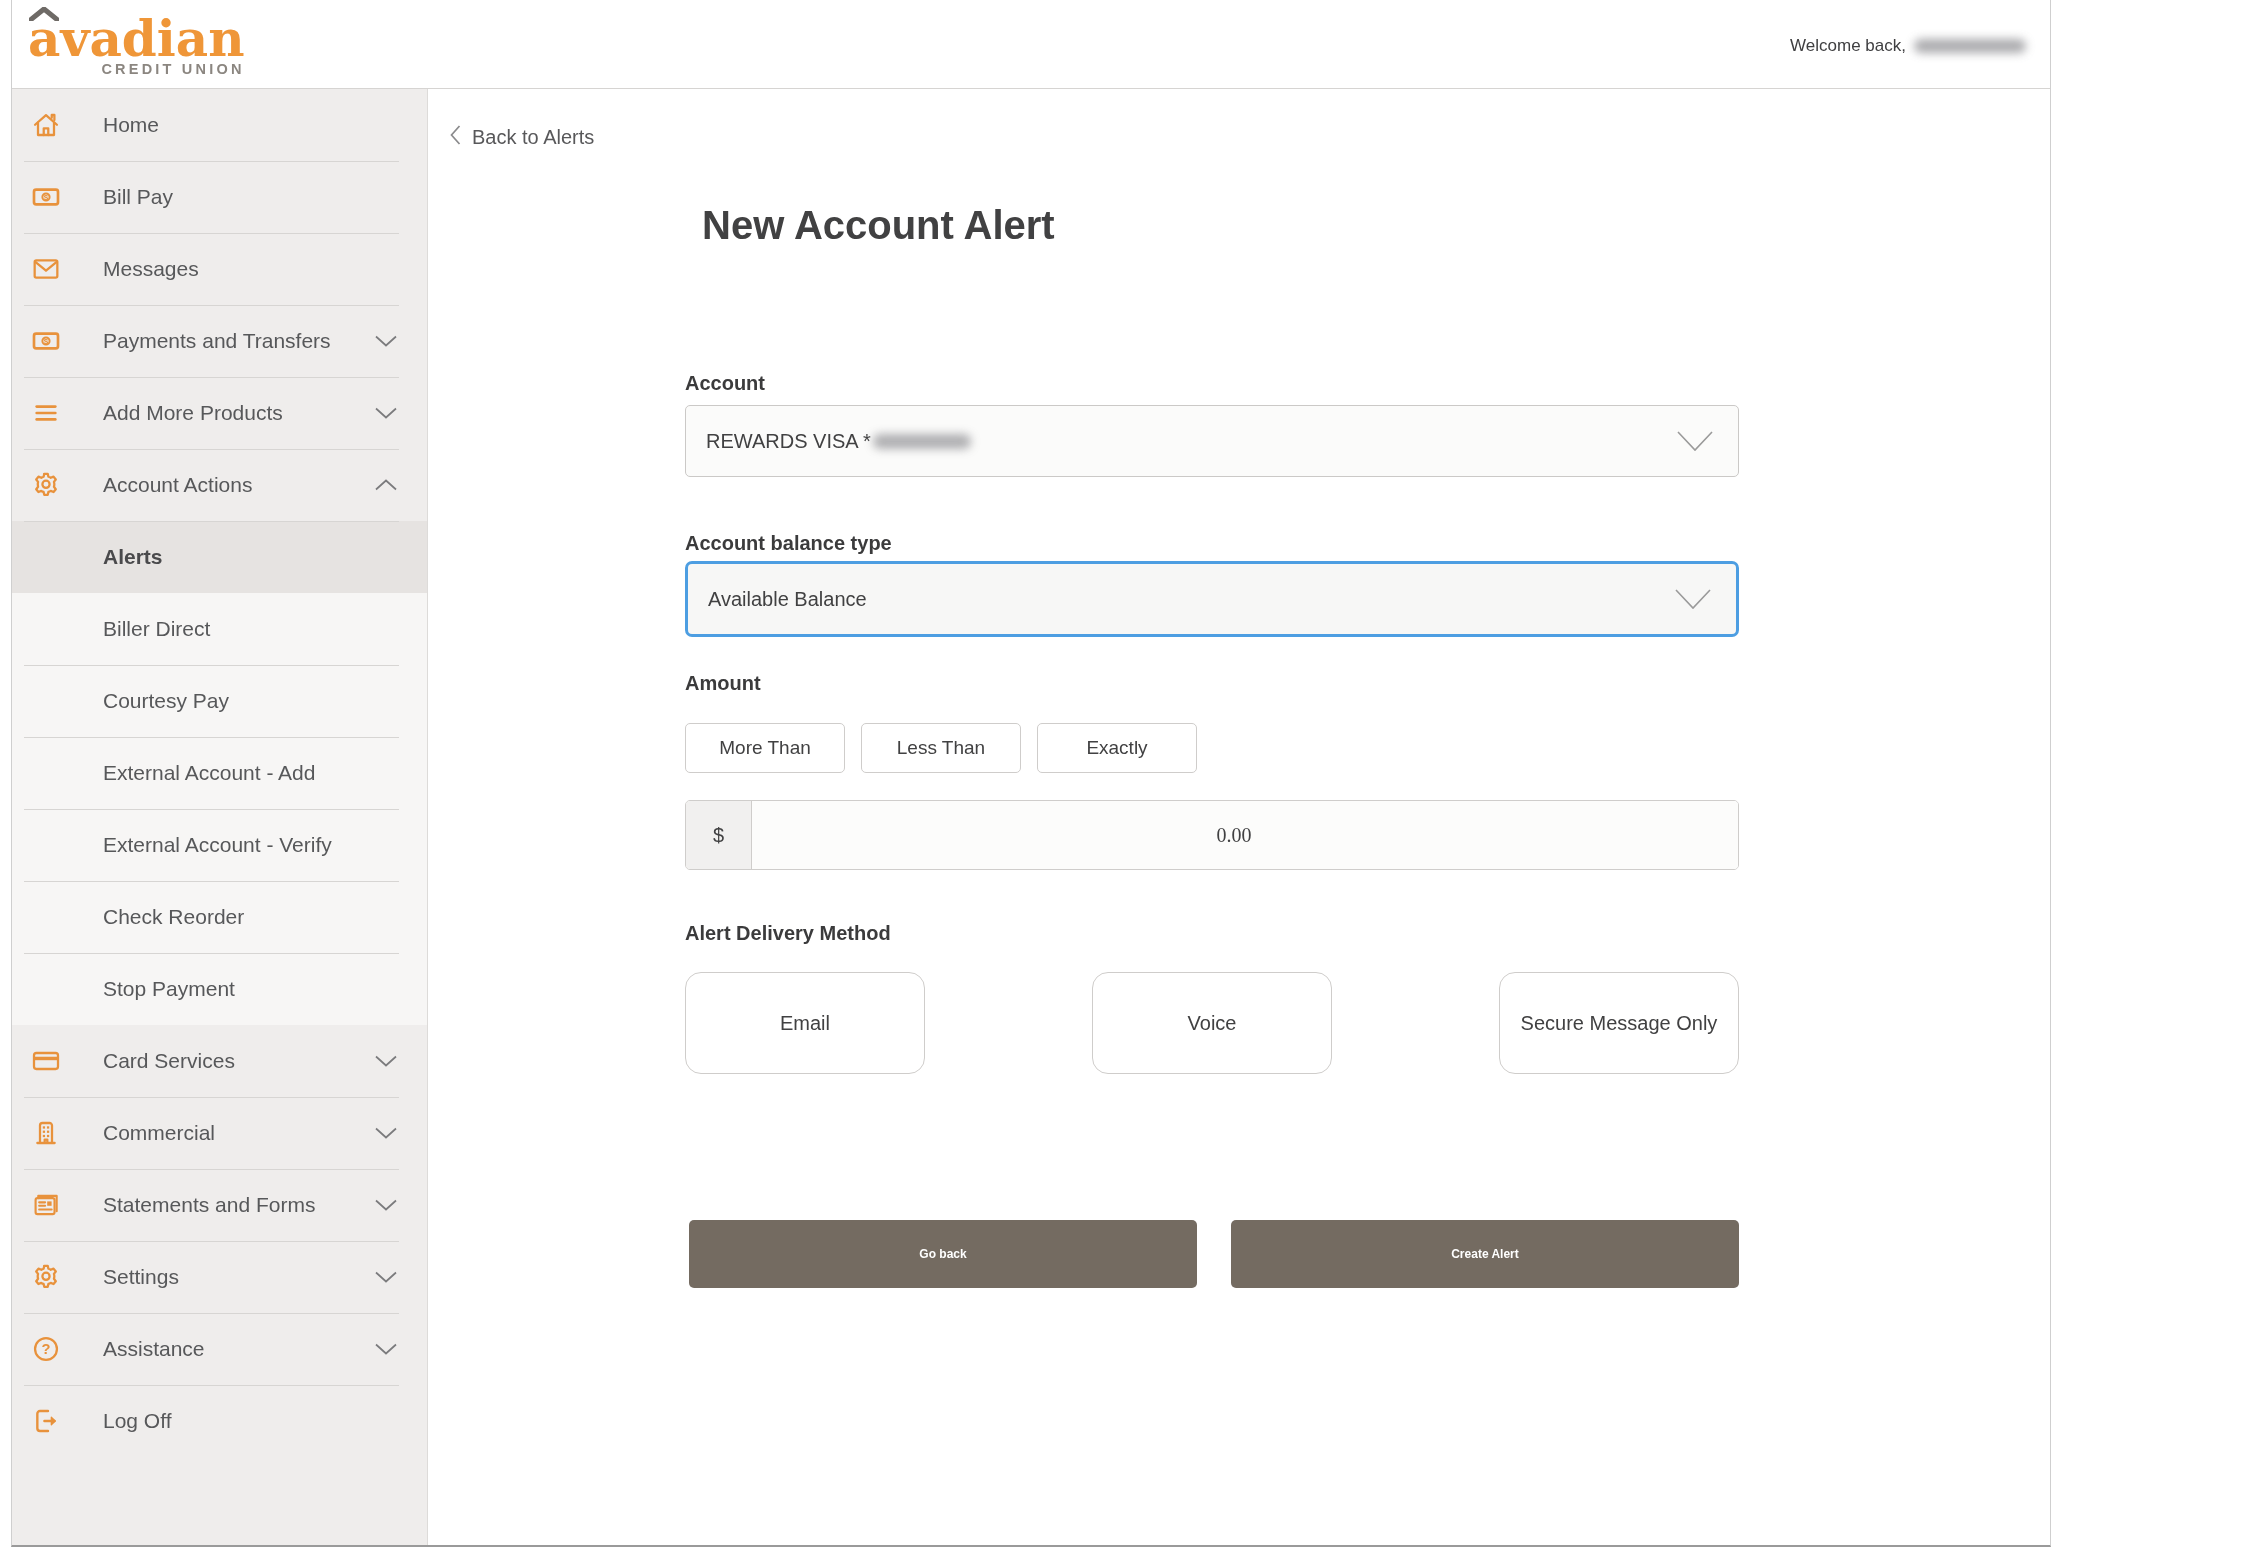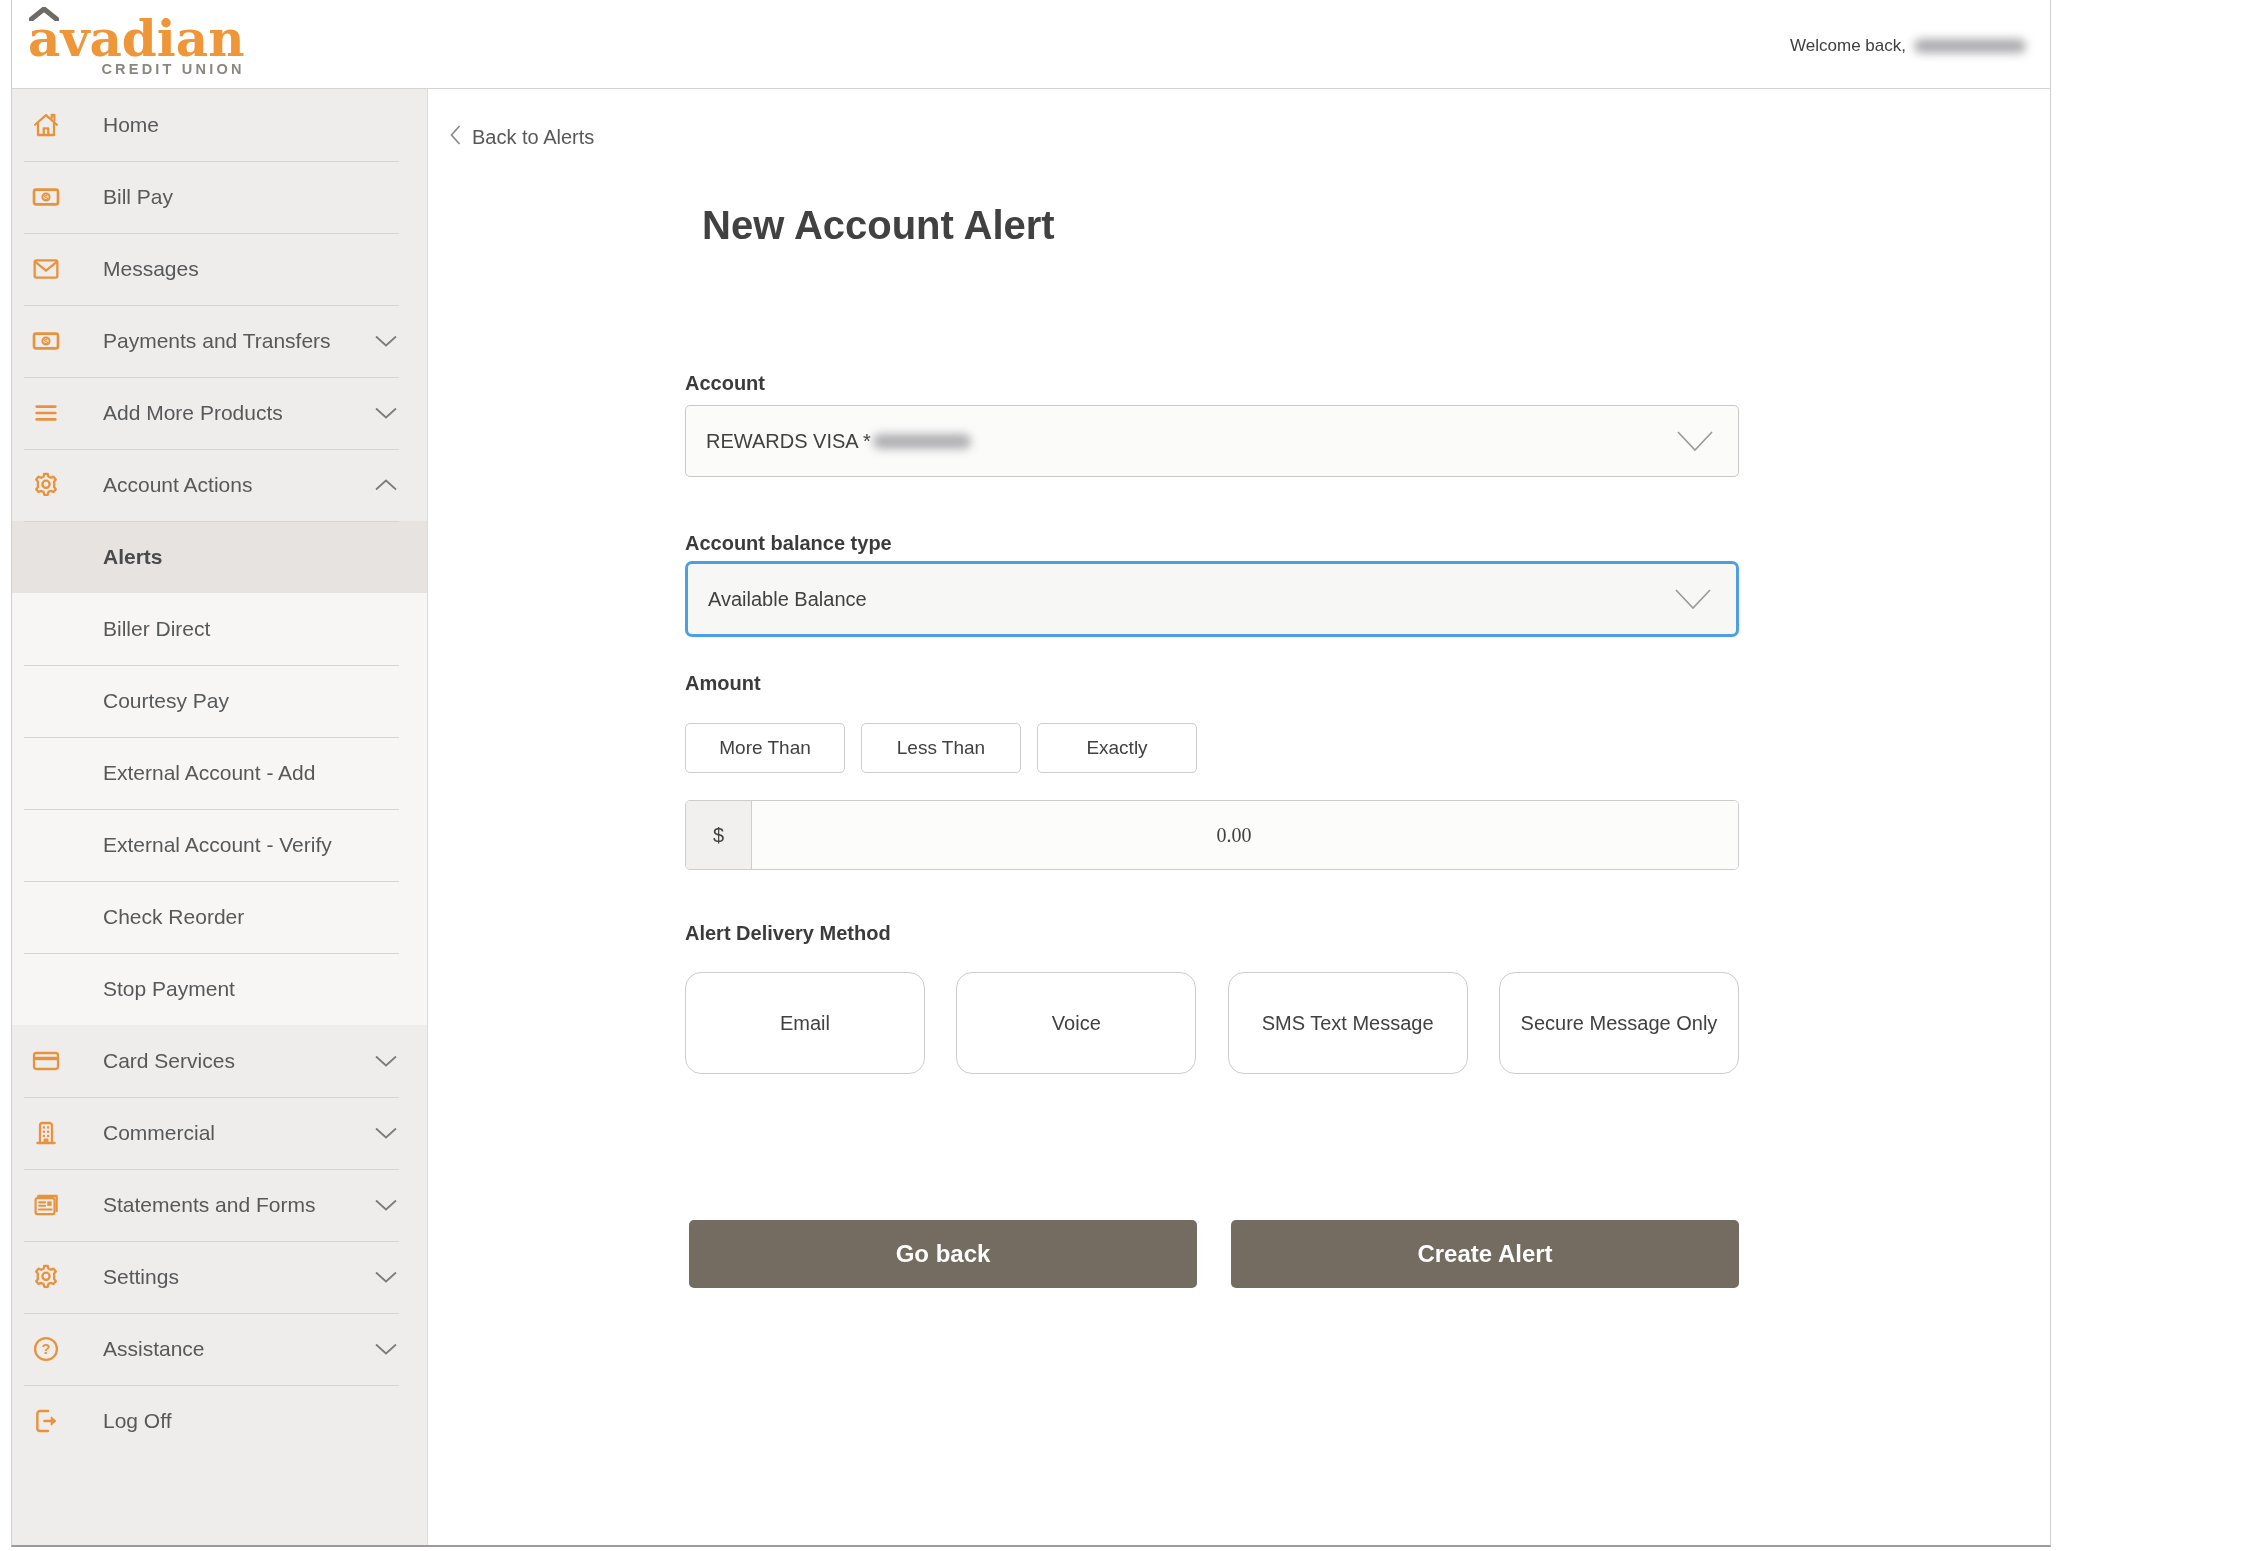--- a/index.html
+++ b/index.html
@@ -59,21 +59,21 @@
   .currency input { flex:1; border:none; outline:none; background:#fcfcfb; text-align:center;
                     padding-right:22px; font-size:20px; color:#414142; font-family:Liberation Serif, serif; }
 
   .dlv-row { position:absolute; left:0; width:1054px; display:flex; justify-content:space-between; }
   .dlv-btn { width:240px; height:102px; background:#fff; border:1px solid #cfcdcb; border-radius:16px;
              font-size:20px; color:#414142; font-family:inherit; display:flex; align-items:center;
              justify-content:center; cursor:pointer; white-space:nowrap; }
 
   .act-row { position:absolute; left:4px; width:1050px; display:flex; justify-content:space-between; }
   .act-btn { width:508px; height:68px; background:#746b61; border:none; border-radius:5px;
-             color:#fff; font-size:24px; font-weight:bold; font-family:inherit;
+             color:#fff; font-size:12px; font-weight:bold; font-family:inherit;
              display:flex; align-items:center; justify-content:center; cursor:pointer; }
 </style>
 </head>
 <body>
 
 <div class="app">
 
   <div class="header">
     <div class="logo">
       <span class="logo-caret">
@@ -345,21 +345,20 @@
 
       <div class="currency" style="top:711px">
         <div class="sym">$</div>
         <input type="text" value="0.00" style="">
       </div>
 
       <div class="fld-label" style="top:833px">Alert Delivery Method</div>
       <div class="dlv-row" style="top:883px">
         <button class="dlv-btn">Email</button>
         <button class="dlv-btn">Voice</button>
-        <button class="dlv-btn">SMS Text Message</button>
         <button class="dlv-btn">Secure Message Only</button>
       </div>
 
       <div class="act-row" style="top:1131px">
         <button class="act-btn">Go back</button>
         <button class="act-btn">Create Alert</button>
       </div>
 
     </div>
   </main>

